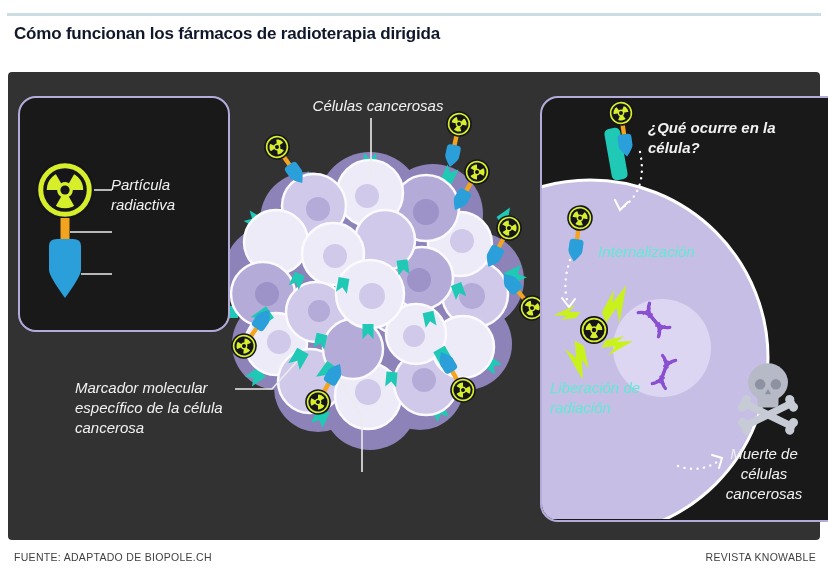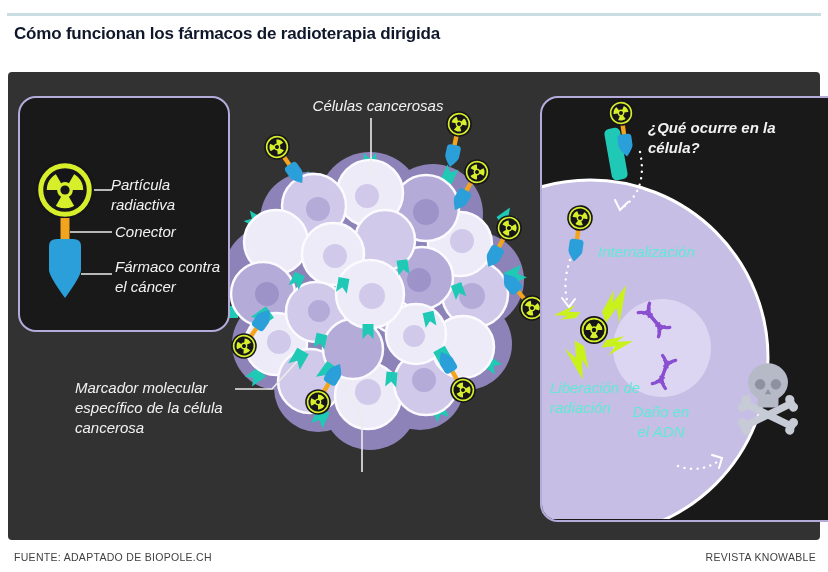--- a/index.html
+++ b/index.html
@@ -198,22 +198,20 @@
         </g>
         <rect x="40.5" y="120" width="9" height="30" fill="#f2a41e"></rect>
         <path d="M29,148 Q29,141 37,141 L53,141 Q61,141 61,148 L61,172 Q61,178 45,200 Q29,178 29,172 Z" fill="#2a9fd9"></path>
         <g stroke="#ececec" stroke-width="1.5">
           <line x1="74" y1="92" x2="92" y2="92"></line>
           <line x1="50" y1="134" x2="92" y2="134"></line>
           <line x1="61" y1="176" x2="92" y2="176"></line>
         </g>
       </svg>
       <div class="lbl" style="left:82px;top:77px;width:100px;margin-left:9px;">Partícula radiactiva</div>
-      <div class="lbl" style="left:95px;top:124px;width:100px;">Conector</div>
-      <div class="lbl" style="left:95px;top:159px;width:108px;">Fármaco contra el cáncer</div>
     </div>
 
     <div class="lbl c" style="left:280px;top:24px;width:180px;">Células cancerosas</div>
     <div class="lbl" style="left:67px;top:306px;width:168px;">Marcador molecular específico de la célula cancerosa</div>
 
     <div class="box rightbox">
       <svg width="277" height="421" viewBox="0 0 277 421">
 
         <circle cx="48" cy="260" r="178" fill="#c7bee5" stroke="#ffffff" stroke-width="3"></circle>
         <circle cx="120" cy="250" r="49" fill="#dcd6f2"></circle>
@@ -244,21 +242,21 @@
 
         <use href="#dna" transform="translate(112,222) rotate(-40) scale(1.05)"></use>
         <use href="#dna" transform="translate(122,274) rotate(20)"></use>
 
         <use href="#skull" transform="translate(226,300) scale(1.05)"></use>
       </svg>
 
       <div class="lbl b" style="left:106px;top:20px;width:140px;">¿Qué ocurre en la célula?</div>
       <div class="lbl dark" style="left:56px;top:144px;width:130px;">Internalización</div>
       <div class="lbl dark" style="left:8px;top:280px;width:112px;">Liberación de radiación</div>
-      <div class="lbl dark c" style="left:86px;top:304px;width:66px;">Daño en el ADN</div>
+      <div class="lbl c" style="left:166px;top:346px;width:112px;">Muerte de células cancerosas</div>
     </div>
   </div>
 
   <div class="footer">
     <span class="src">FUENTE: ADAPTADO DE BIOPOLE.CH</span>
     <span class="credit">REVISTA KNOWABLE</span>
   </div>
 </div>
 
 </body></html>

